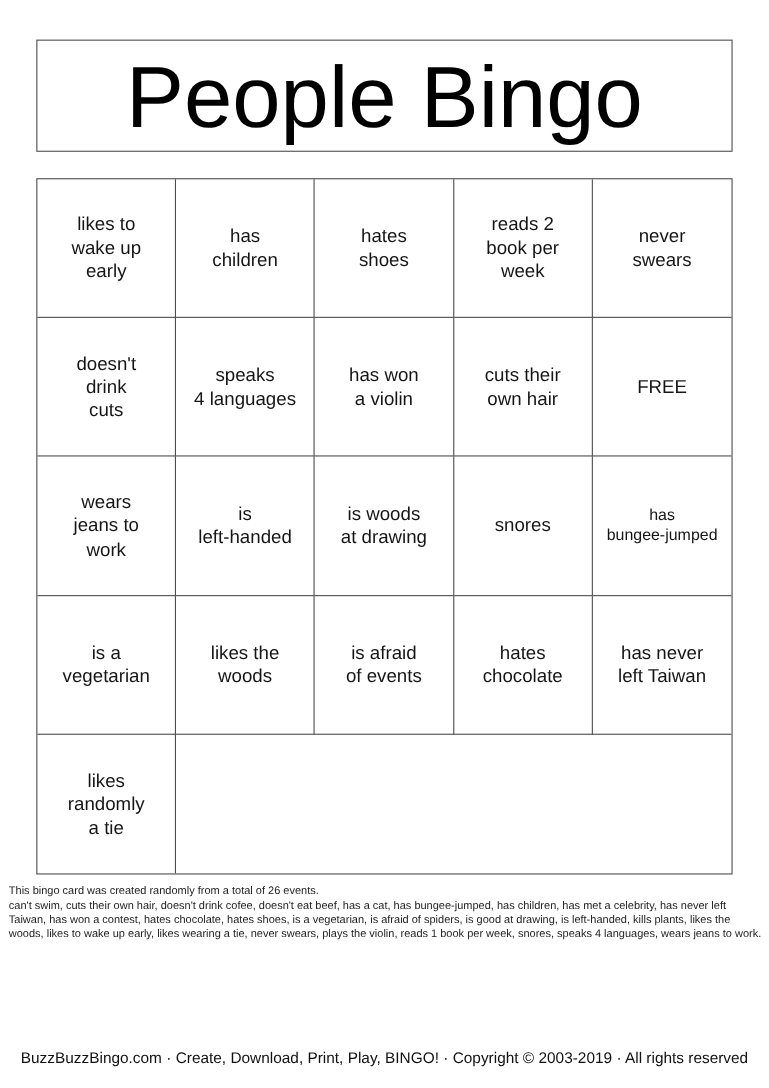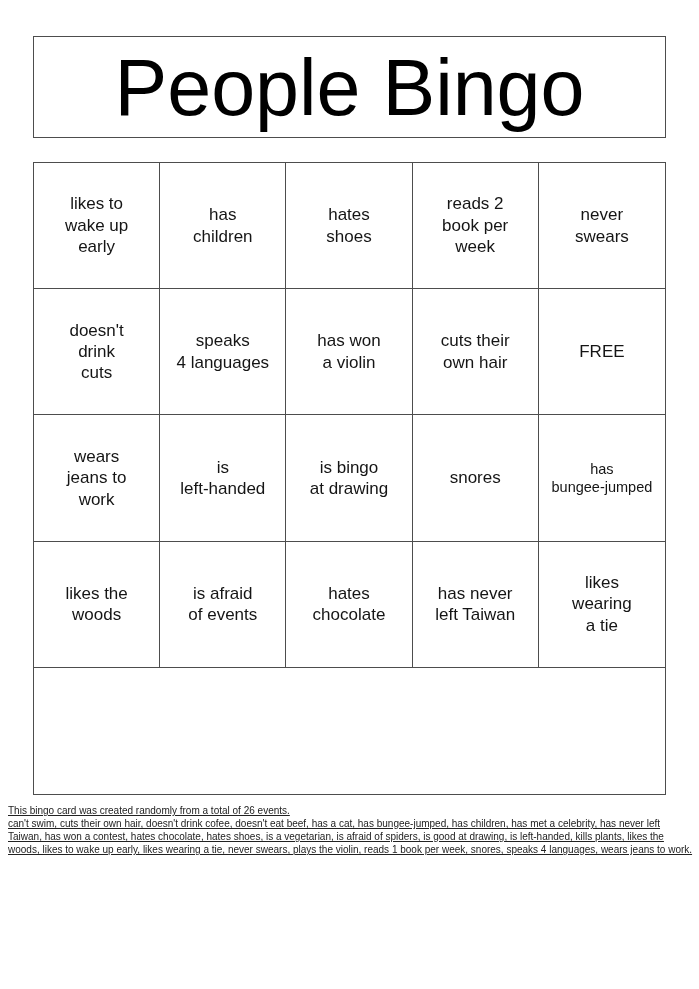--- a/index.html
+++ b/index.html
@@ -56,21 +56,20 @@
   .cell:nth-child(5n){border-right:none;}
   .cell:nth-child(n+21){border-bottom:none;}
   .cell.small{font-size:14.5px;}
   .footnote{
     position:absolute;
     left:8px;top:804px;
     width:686px;
     font-size:10px;
     line-height:13px;
     color:#222;
-    text-decoration:underline;
   }
   .credit{
     position:absolute;
     left:0;top:953px;
     width:699px;
     text-align:center;
     font-size:14px;
     color:#111;
   }
 </style>
@@ -104,37 +103,40 @@
     <div class="cell">has won
 a violin</div>
     <div class="cell">cuts their
 own hair</div>
     <div class="cell">FREE</div>
     <div class="cell">wears
 jeans to
 work</div>
     <div class="cell">is
 left-handed</div>
-    <div class="cell">is bingo
+    <div class="cell">is woods
 at drawing</div>
     <div class="cell">snores</div>
     <div class="cell small">has
 bungee-jumped</div>
+    <div class="cell">is a
+vegetarian</div>
     <div class="cell">likes the
 woods</div>
     <div class="cell">is afraid
 of events</div>
     <div class="cell">hates
 chocolate</div>
     <div class="cell">has never
 left Taiwan</div>
     <div class="cell">likes
-wearing
+randomly
 a tie</div>
   </div>
 
   <div class="footnote">
     <div>This bingo card was created randomly from a total of 26 events.</div>
     <div>can't swim, cuts their own hair, doesn't drink cofee, doesn't eat beef, has a cat, has bungee-jumped, has children, has met a celebrity, has never left Taiwan, has won a contest, hates chocolate, hates shoes, is a vegetarian, is afraid of spiders, is good at drawing, is left-handed, kills plants, likes the woods, likes to wake up early, likes wearing a tie, never swears, plays the violin, reads 1 book per week, snores, speaks 4 languages, wears jeans to work.</div>
   </div>
 
+  <div class="credit">BuzzBuzzBingo.com · Create, Download, Print, Play, BINGO! · Copyright © 2003-2019 · All rights reserved</div>
 
 </div>
 
 </body></html>

